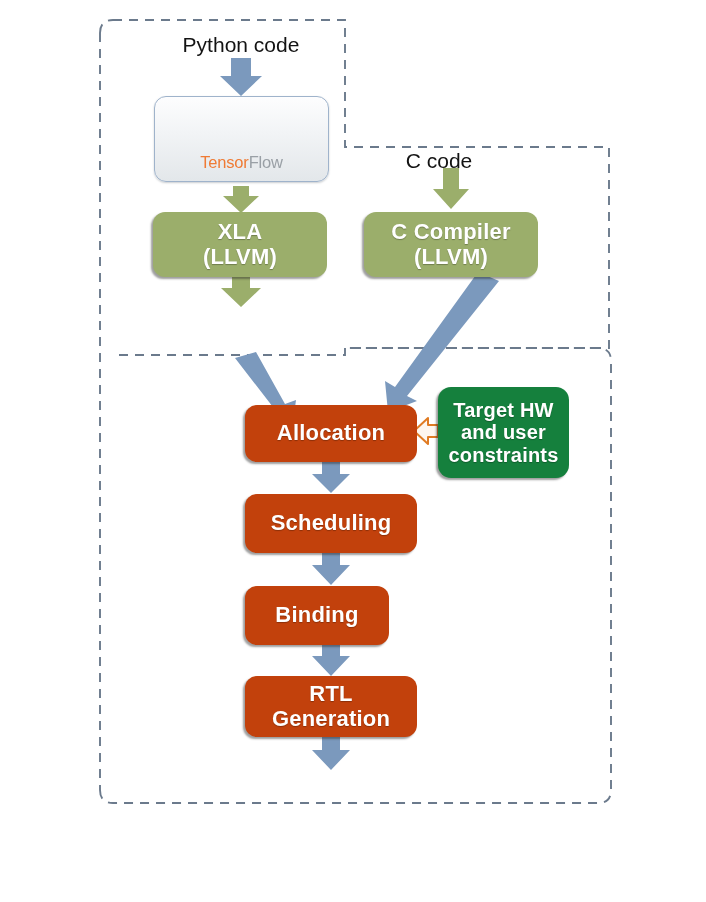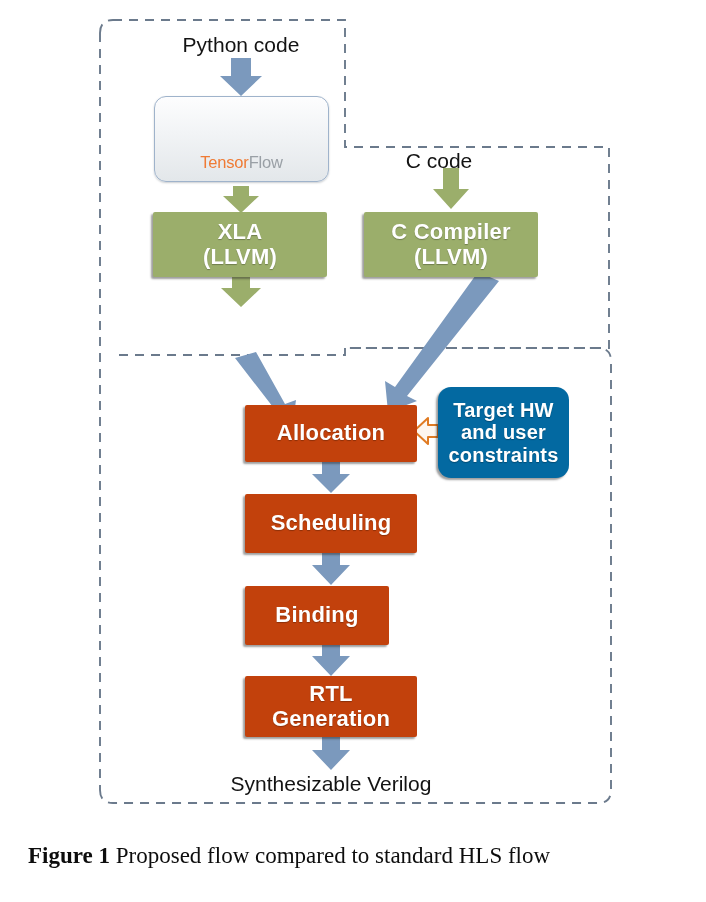--- a/index.html
+++ b/index.html
@@ -34,28 +34,28 @@
   .box {
     position: absolute;
     box-sizing: border-box;
     display: flex;
     align-items: center;
     justify-content: center;
     text-align: center;
     color: #ffffff;
     font-weight: bold;
     line-height: 1.12;
-    border-radius: 2px;
+    border-radius: 12px;
     letter-spacing: 0.2px;
     text-shadow: 0 1px 1px rgba(0,0,0,0.28);
     box-shadow: -2px 2px 2px rgba(40,40,40,0.45);
   }
   .box-green { background: #9bae6b; }
   .box-blue  { background: #c2410c; }
-  .box-orange{ background: #0369a1; border-radius: 13px; }
+  .box-orange{ background: #15803d; border-radius: 13px; }
 
   .box .label { display: block; width: 100%; }
 
   
   .plain-text {
     position: absolute;
     color: #131313;
     font-weight: normal;
     white-space: nowrap;
     text-align: center;
@@ -184,21 +184,20 @@
       <path d="M 263 120 L 274 126 L 274 140 L 263 146 Z" fill="#fbb040"></path>
       <path d="M 263 138 L 277 130 L 277 143 L 263 151 Z" fill="#f58220"></path>
       <path d="M 263 146 L 274 152 L 274 166 L 263 172 Z" fill="#e8701a"></path>
     </g>
   </svg>
 
   <div class="plain-text" style="left: 160px; top: 33px; width: 162px; font-size: 21px;">Python code</div>
 
   <div class="plain-text" style="left: 382px; top: 137px; width: 114px; font-size: 21px; margin-top: 12px;">C code</div>
 
-  <div class="plain-text" style="left: 200px; top: 772px; width: 262px; font-size: 21px;">Synthesizable Verilog</div>
 
   <div class="tf-card" style="left: 154px; top: 96px; width: 175px; height: 86px;">
     <div class="tf-inner">
       <div class="tf-wordmark">
         <span class="tf-word-a">Tensor</span><span class="tf-word-b">Flow</span>
       </div>
     </div>
   </div>
 
   <div class="box box-green" style="left: 153px; top: 212px; width: 174px; height: 65px; font-size: 22px;">
@@ -236,18 +235,14 @@
   </div>
 
   <div class="box box-orange" style="left: 438px; top: 387px; width: 131px; height: 91px; font-size: 20px;">
     <span class="label">
       <span>Target HW</span><br>
       <span>and user</span><br>
       <span>constraints</span>
     </span>
   </div>
 
-  <div class="caption" style="left: 28px; top: 843px;">
-    <span class="cap-strong">Figure 1</span>
-    <span class="cap-rest">Proposed flow compared to standard HLS flow</span>
-  </div>
 
 </div>
 
 </body></html>

